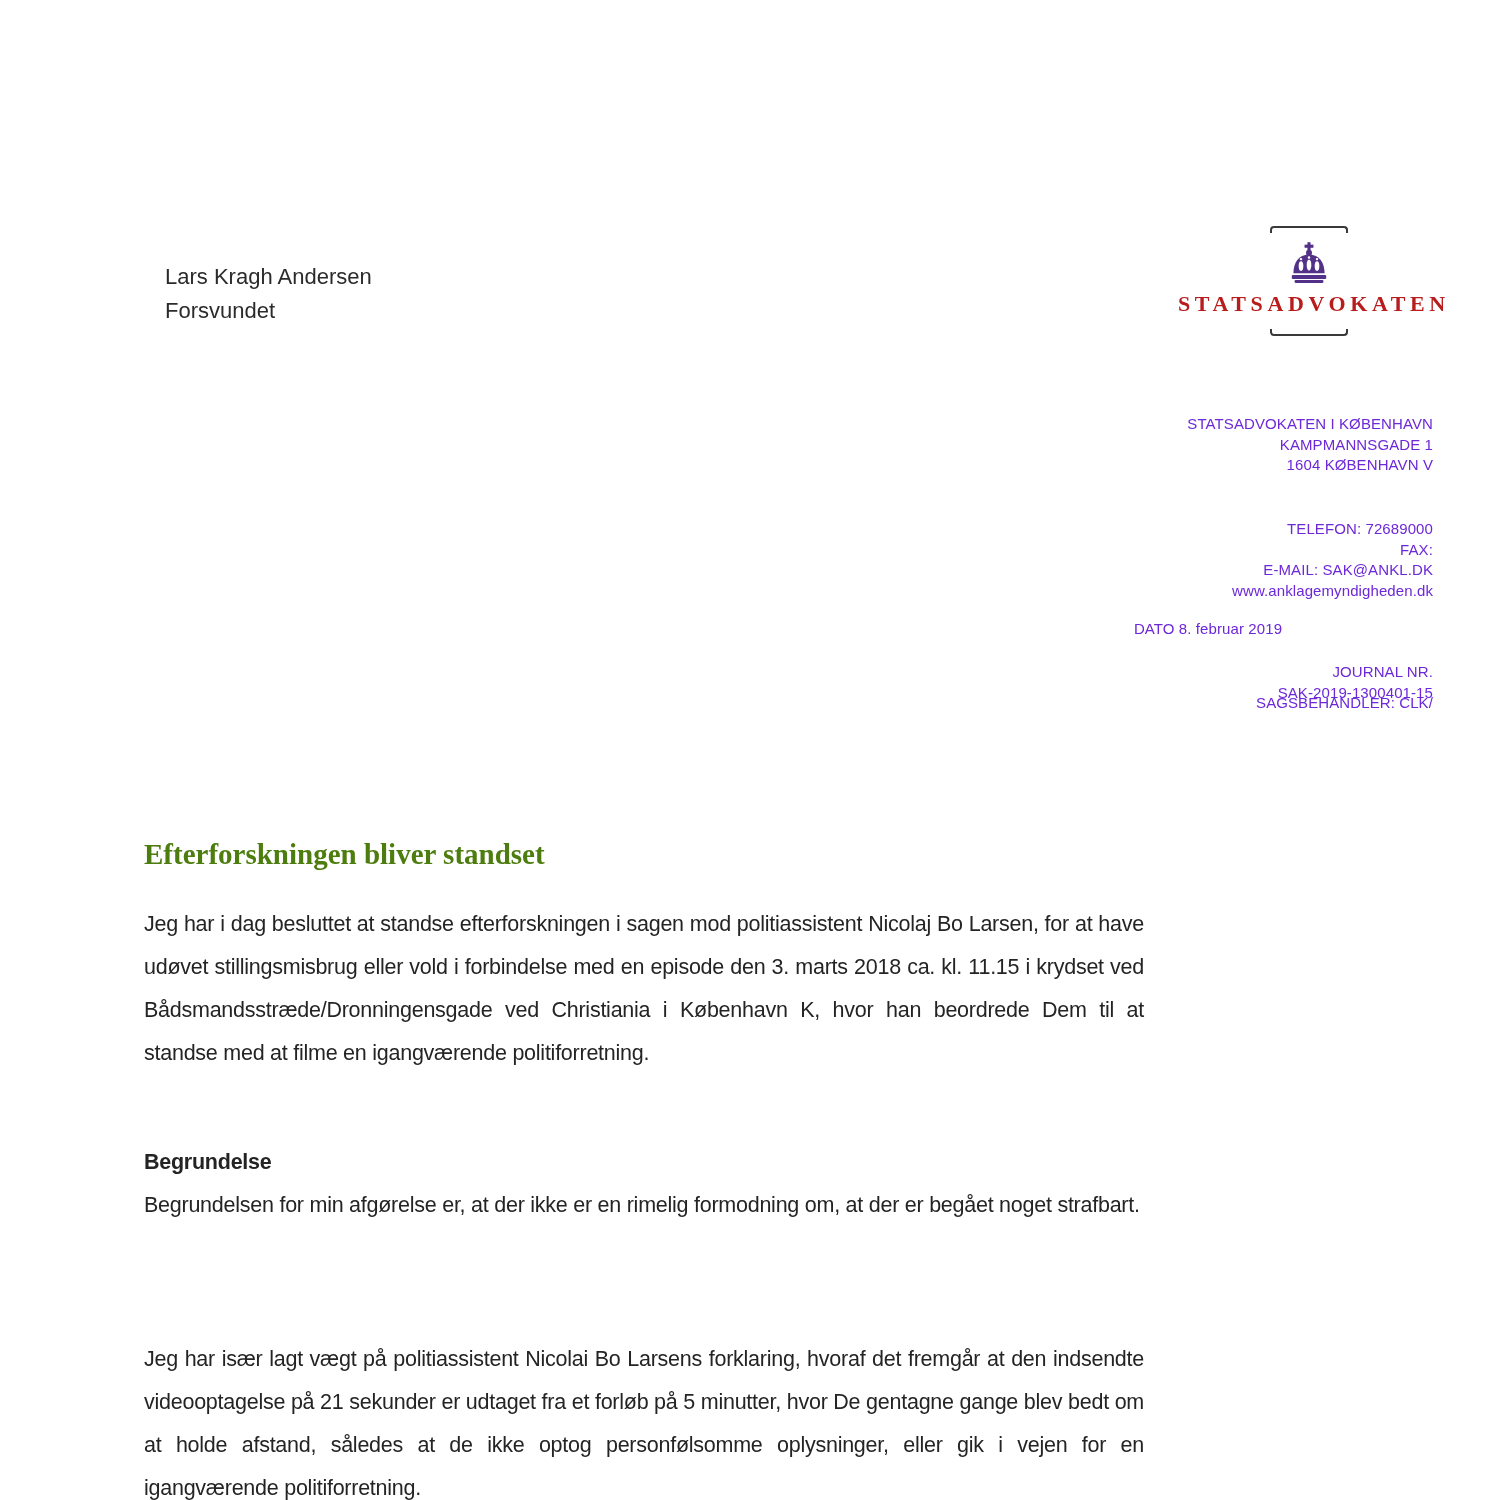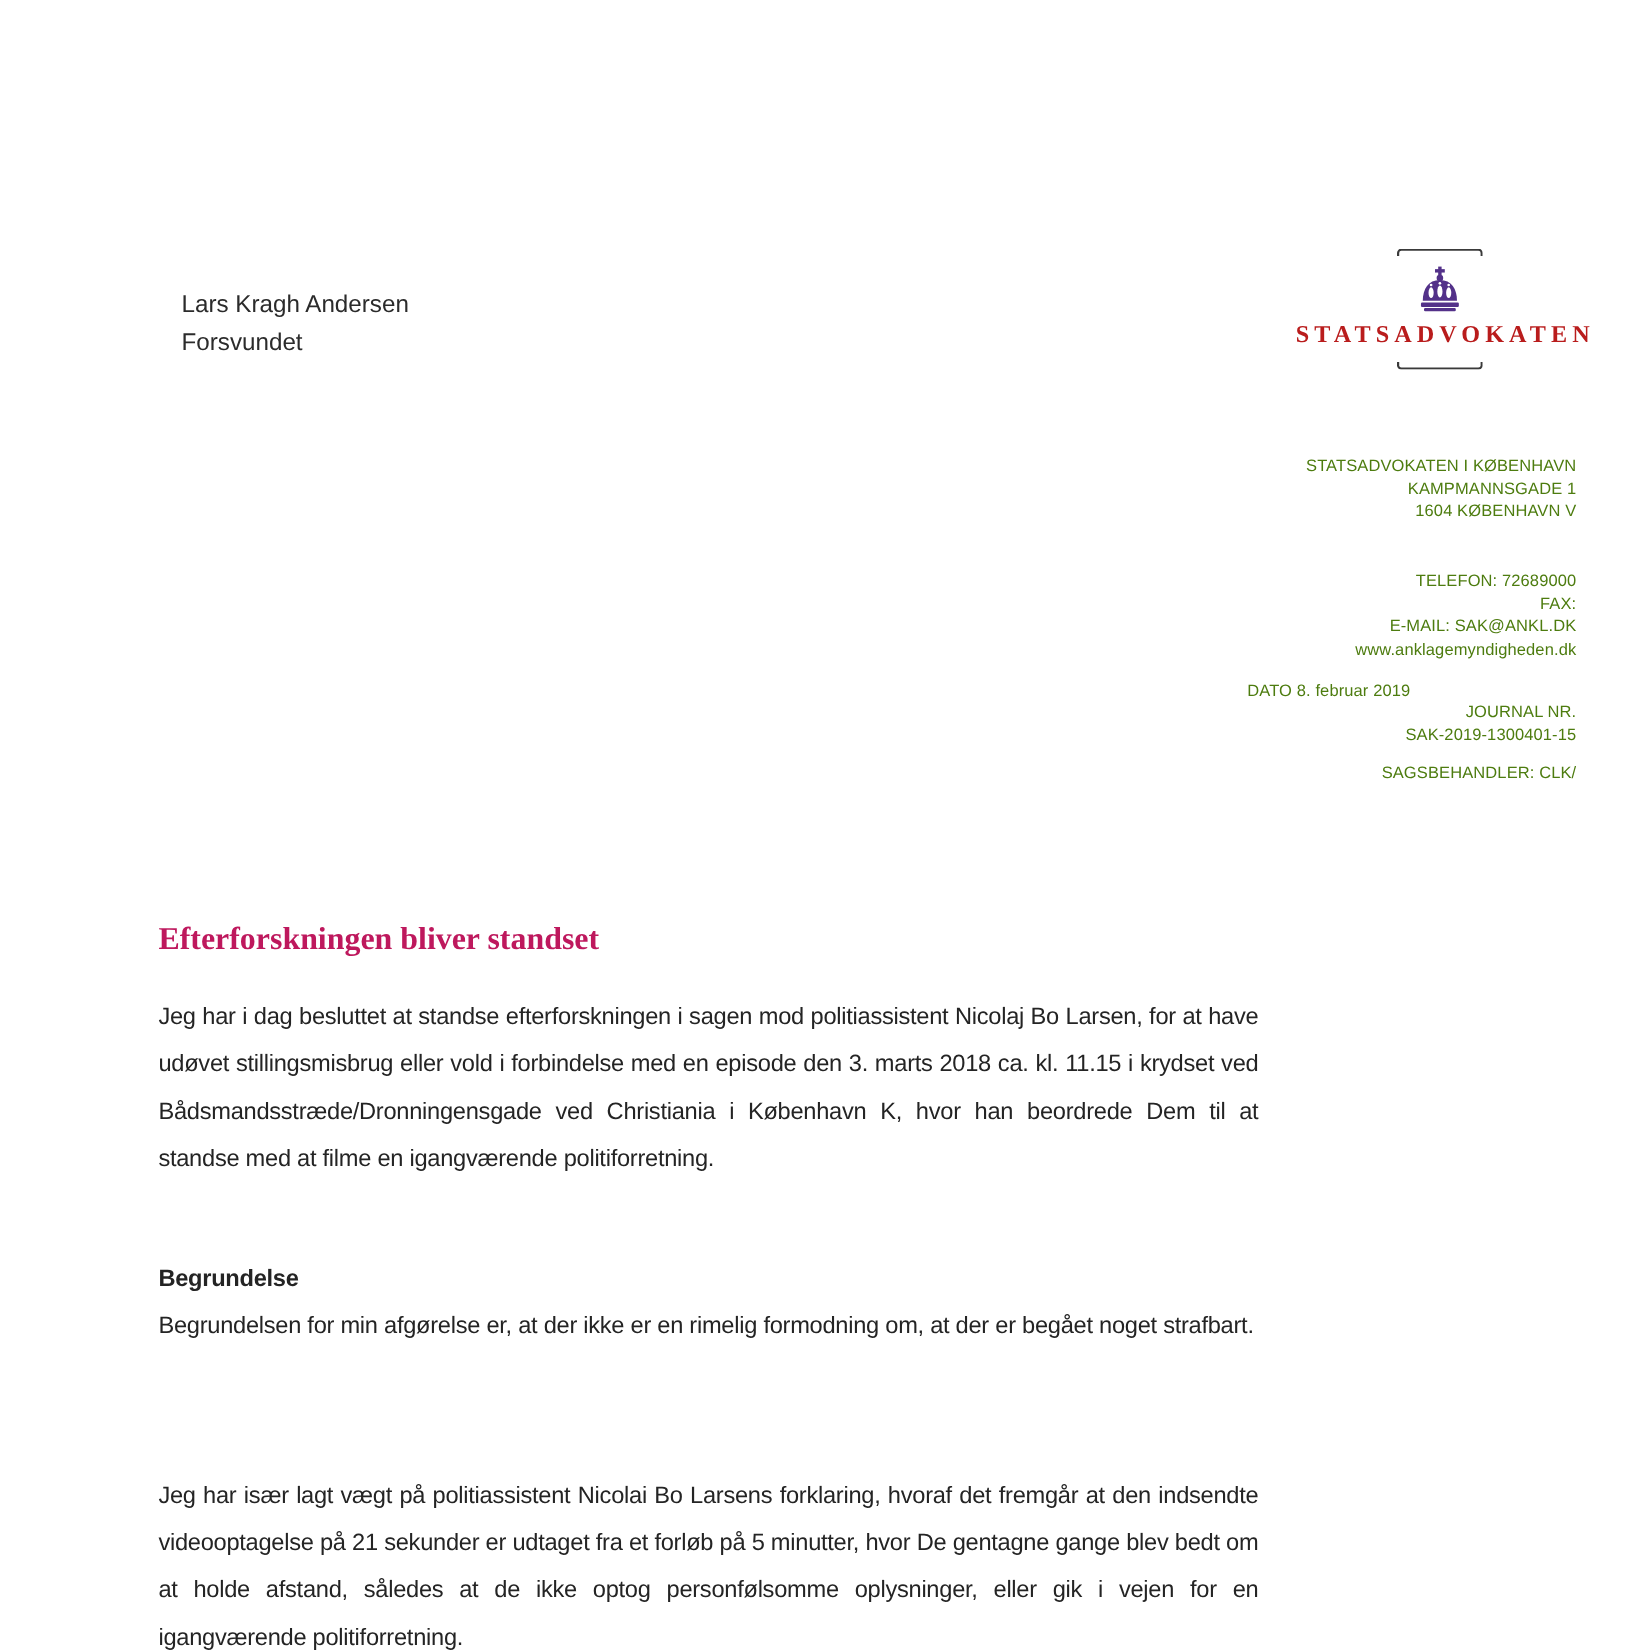--- a/index.html
+++ b/index.html
@@ -65,38 +65,38 @@
   }
 
   
   .lh-block {
     position: absolute;
     right: 63px;
     width: 450px;
     text-align: right;
     font-size: 15px;
     line-height: 20.5px;
-    color: #4d7c0f;
+    color: #6d28d9;
     letter-spacing: 0.1px;
   }
   .lh-address    { top: 414px; }
   .lh-contact    { top: 519px; }
   .lh-date       { top: 619px; text-align: center; }
-  .lh-journal    { top: 638px; }
+  .lh-journal    { top: 662px; }
   .lh-caseworker { top: 683px; margin-top: 10px; }
 
   
   .doc-heading {
     position: absolute;
     left: 144px;
     top: 838px;
     font-family: "Liberation Serif", serif;
     font-weight: bold;
     font-size: 29px;
-    color: #be185d;
+    color: #4d7c0f;
   }
   .body-par {
     position: absolute;
     left: 144px;
     width: 1000px;
     font-size: 21.5px;
     letter-spacing: -0.25px;
     line-height: 43px;
     text-align: justify;
     color: #242424;

